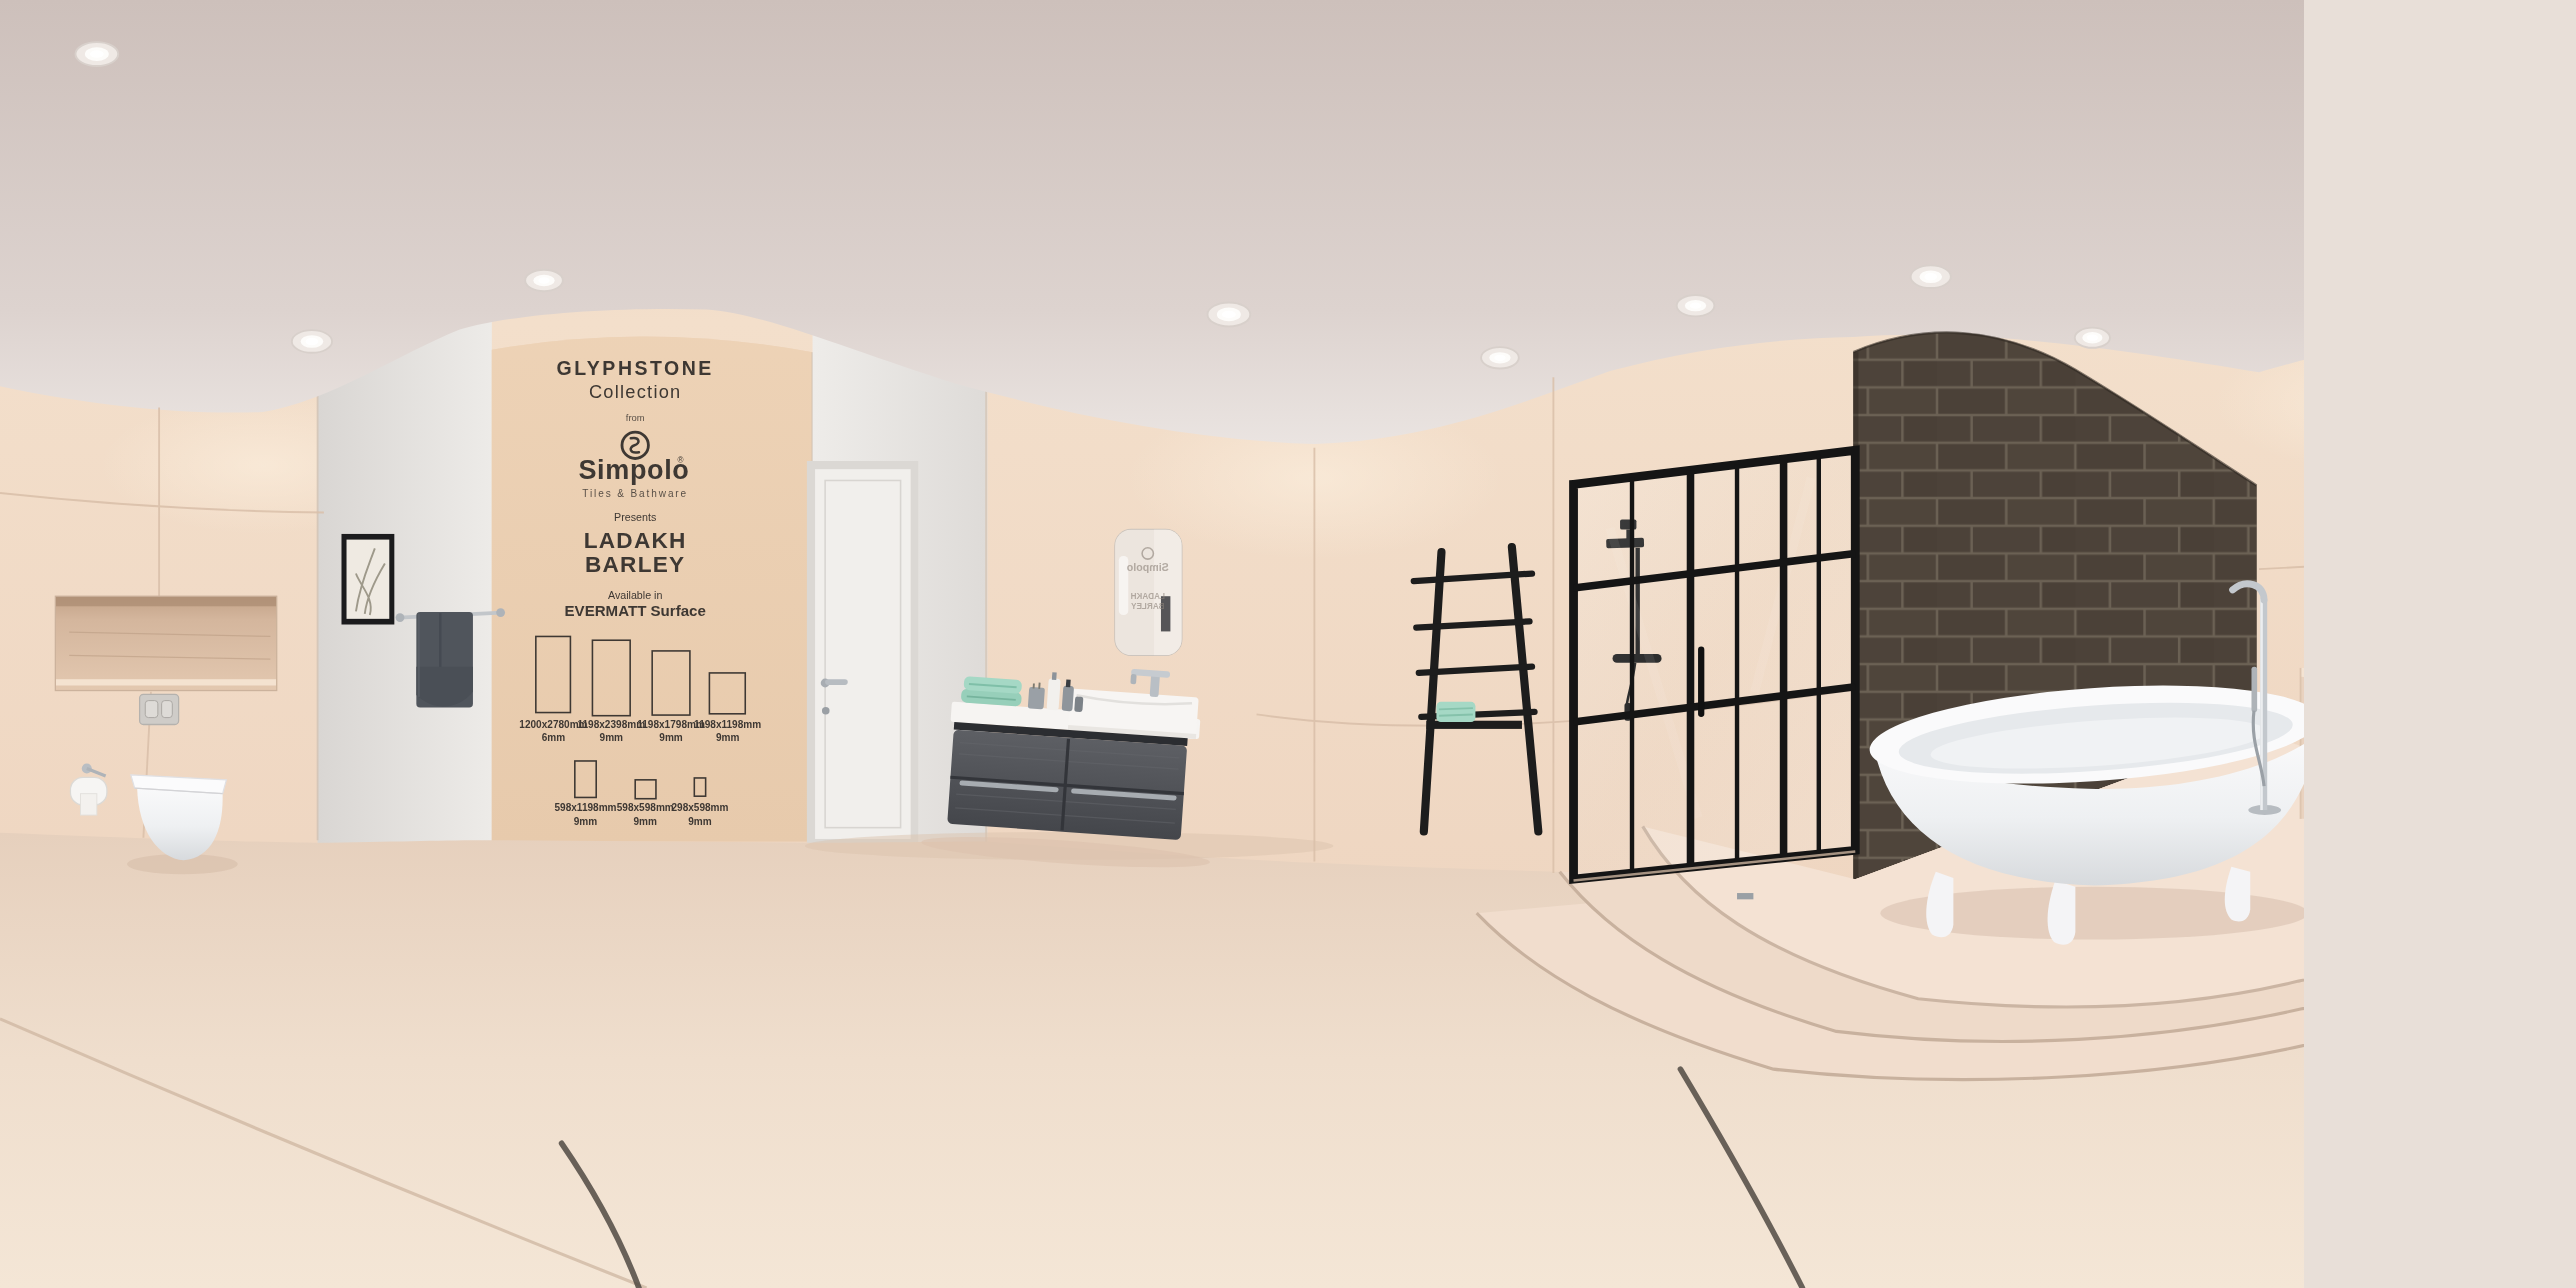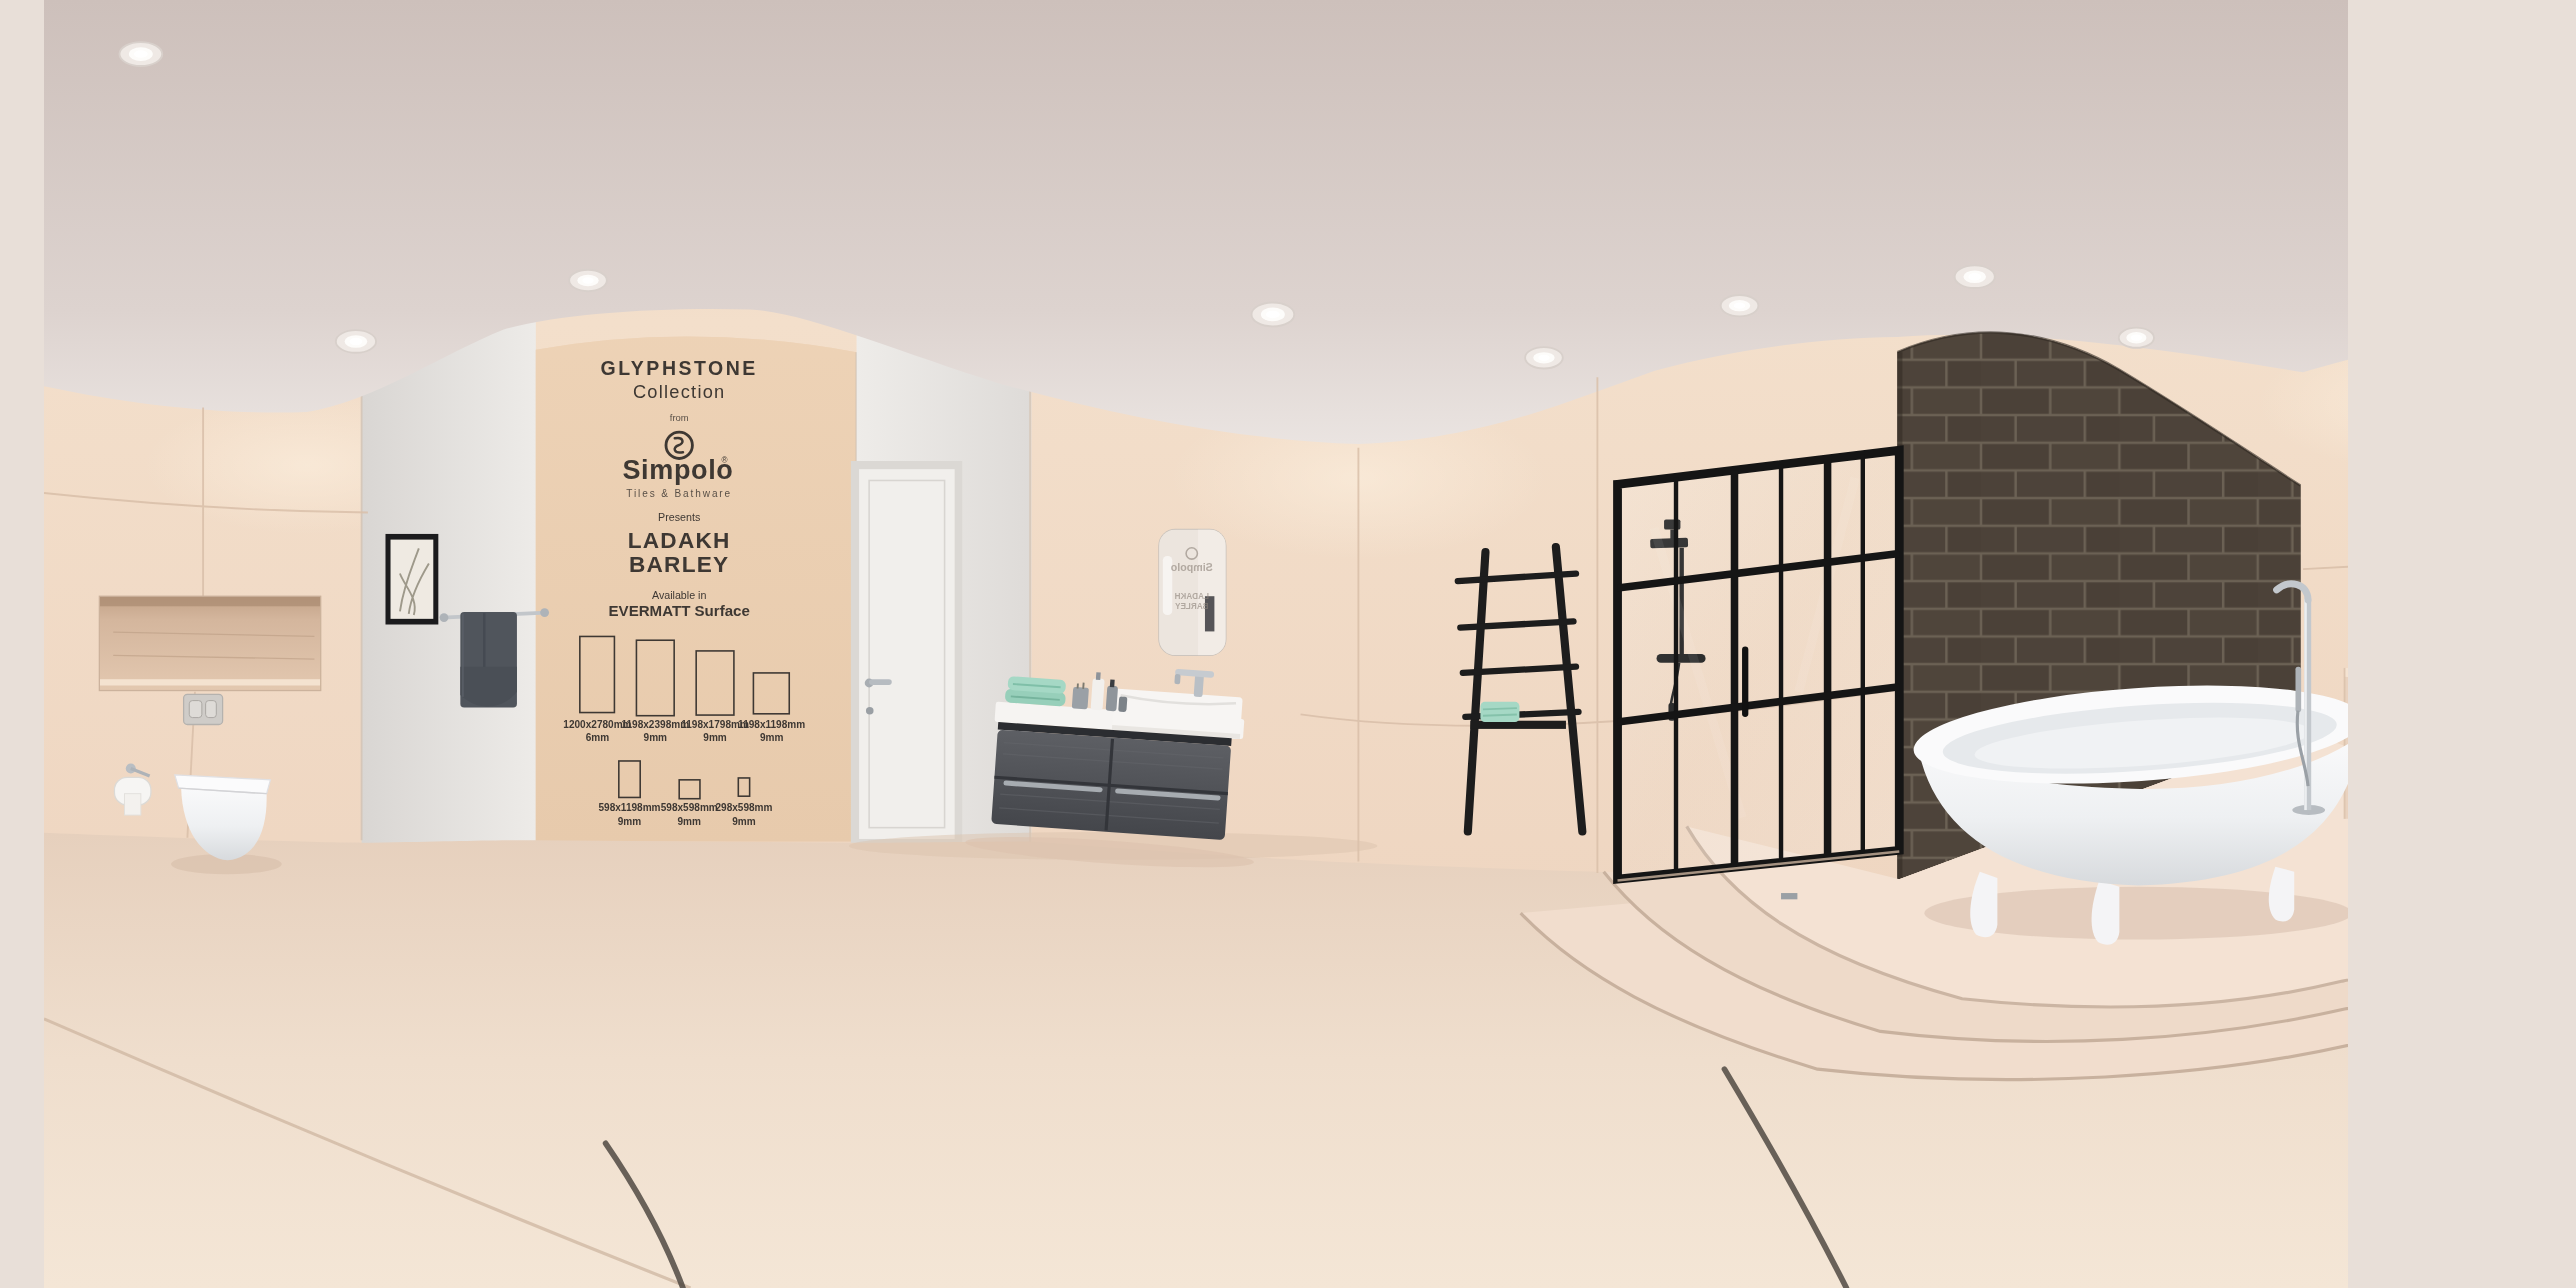--- a/index.html
+++ b/index.html
@@ -1,17 +1,17 @@
 <!DOCTYPE html>
 <html style="font-size:10px"><head>
 <meta charset="utf-8">
 <style>
   html,body{margin:0;padding:0;background:#e8dfd8;}
   .stage{position:relative;width:2304px;height:1288px;overflow:hidden;
-         font-family:"Liberation Sans","DejaVu Sans",sans-serif;padding-left:44px;}
+         font-family:"Liberation Sans","DejaVu Sans",sans-serif;}
   svg{display:block}
   text{font-family:"Liberation Sans","DejaVu Sans",sans-serif;}
 </style>
 </head>
 <body>
 
 <div class="stage">
 <svg viewBox="0 0 4096 2048" width="2576" height="1288">
   <defs>
     <linearGradient id="gCeil" x1="0" y1="0" x2="0" y2="1">

